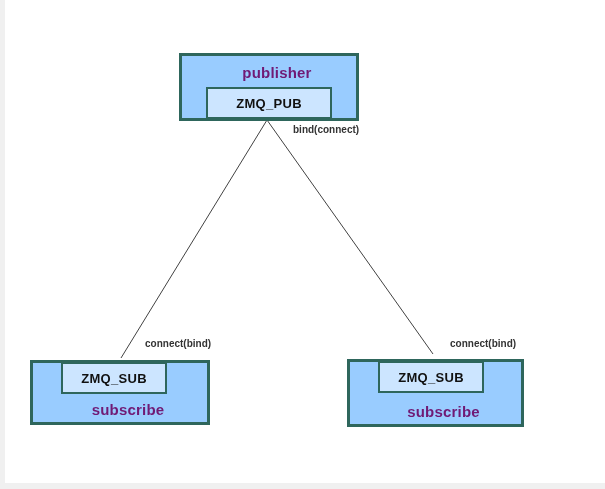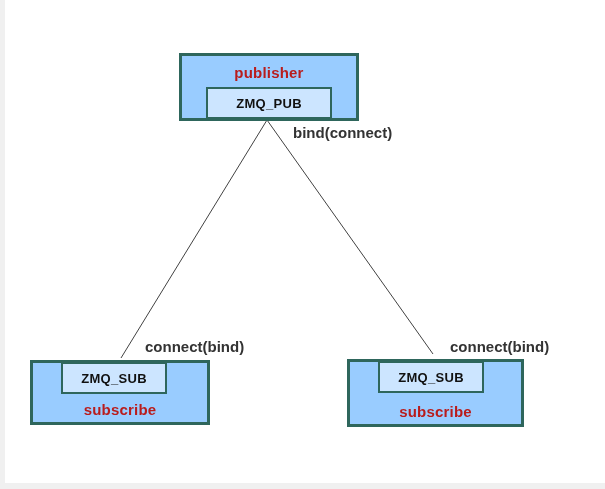--- a/index.html
+++ b/index.html
@@ -43,23 +43,24 @@
     background: #99ccff;
     border: 3px solid #2e665c;
   }
   .node-title {
     position: absolute;
     left: 0;
     width: 100%;
     text-align: center;
     font-size: 15px;
     font-weight: bold;
-    color: #b91c1c;
+    color: #701a75;
     line-height: 15px;
     letter-spacing: 0.2px;
+    padding-left: 8px;
   }
   .publisher-title { top: 9px; }
   .subscriber-title { bottom: 5px; }
   .socket {
     position: absolute;
     box-sizing: border-box;
     background: #cce5ff;
     border: 2px solid #2e665c;
     display: flex;
     align-items: center;
@@ -79,21 +80,21 @@
     left: 28px;
     top: -1px;
     width: 106px;
     height: 32px;
   }
   .node-publisher      { left: 179px; top: 53px;  width: 180px; height: 68px; }
   .node-subscriber-left  { left: 30px;  top: 360px; width: 180px; height: 65px; }
   .node-subscriber-right { left: 347px; top: 359px; width: 177px; height: 68px; }
   .edge-label {
     position: absolute;
-    font-size: 15px;
+    font-size: 10px;
     font-weight: bold;
     color: #333333;
     white-space: nowrap;
   }
   .label-bind          { left: 293px; top: 124px; }
   .label-connect-left  { left: 145px; top: 338px; }
   .label-connect-right { left: 450px; top: 338px; }
 </style>
 </head>
 <body>

